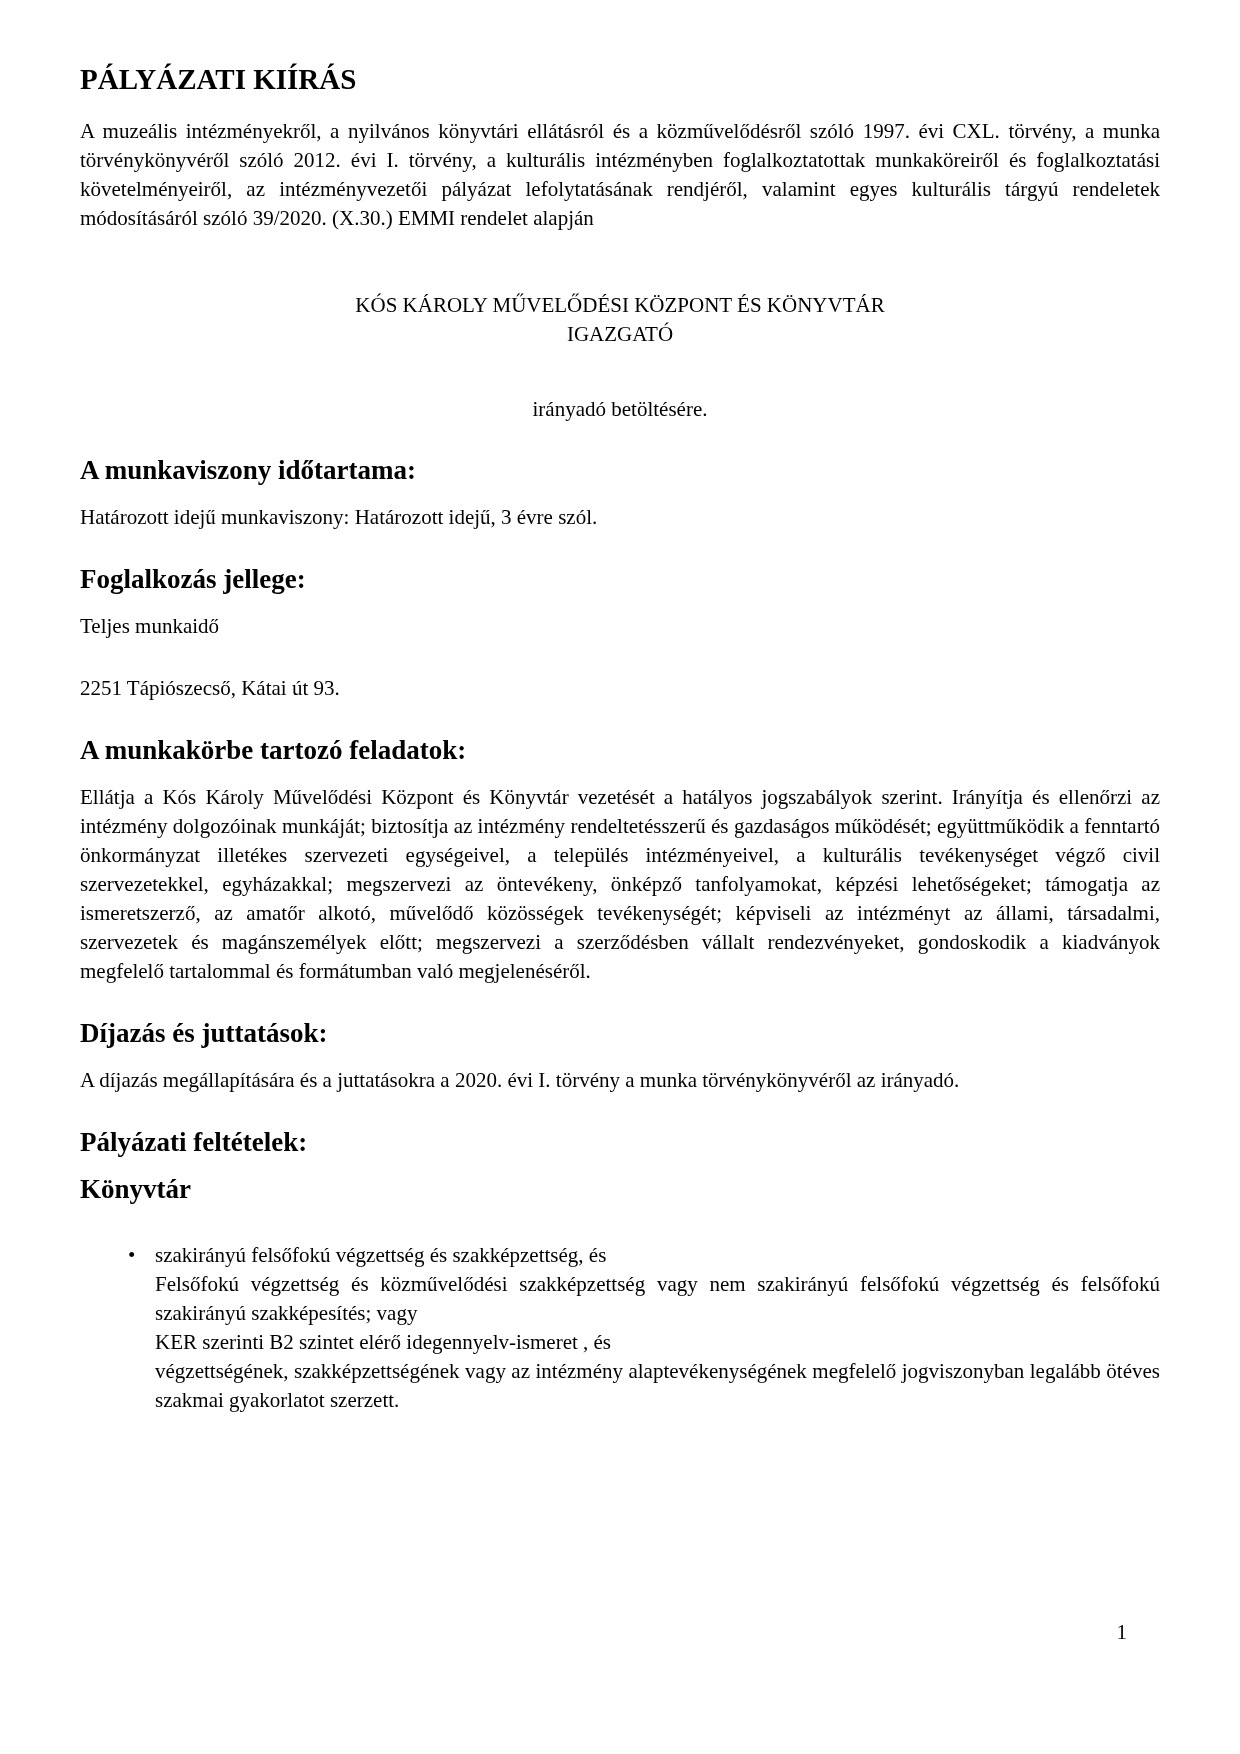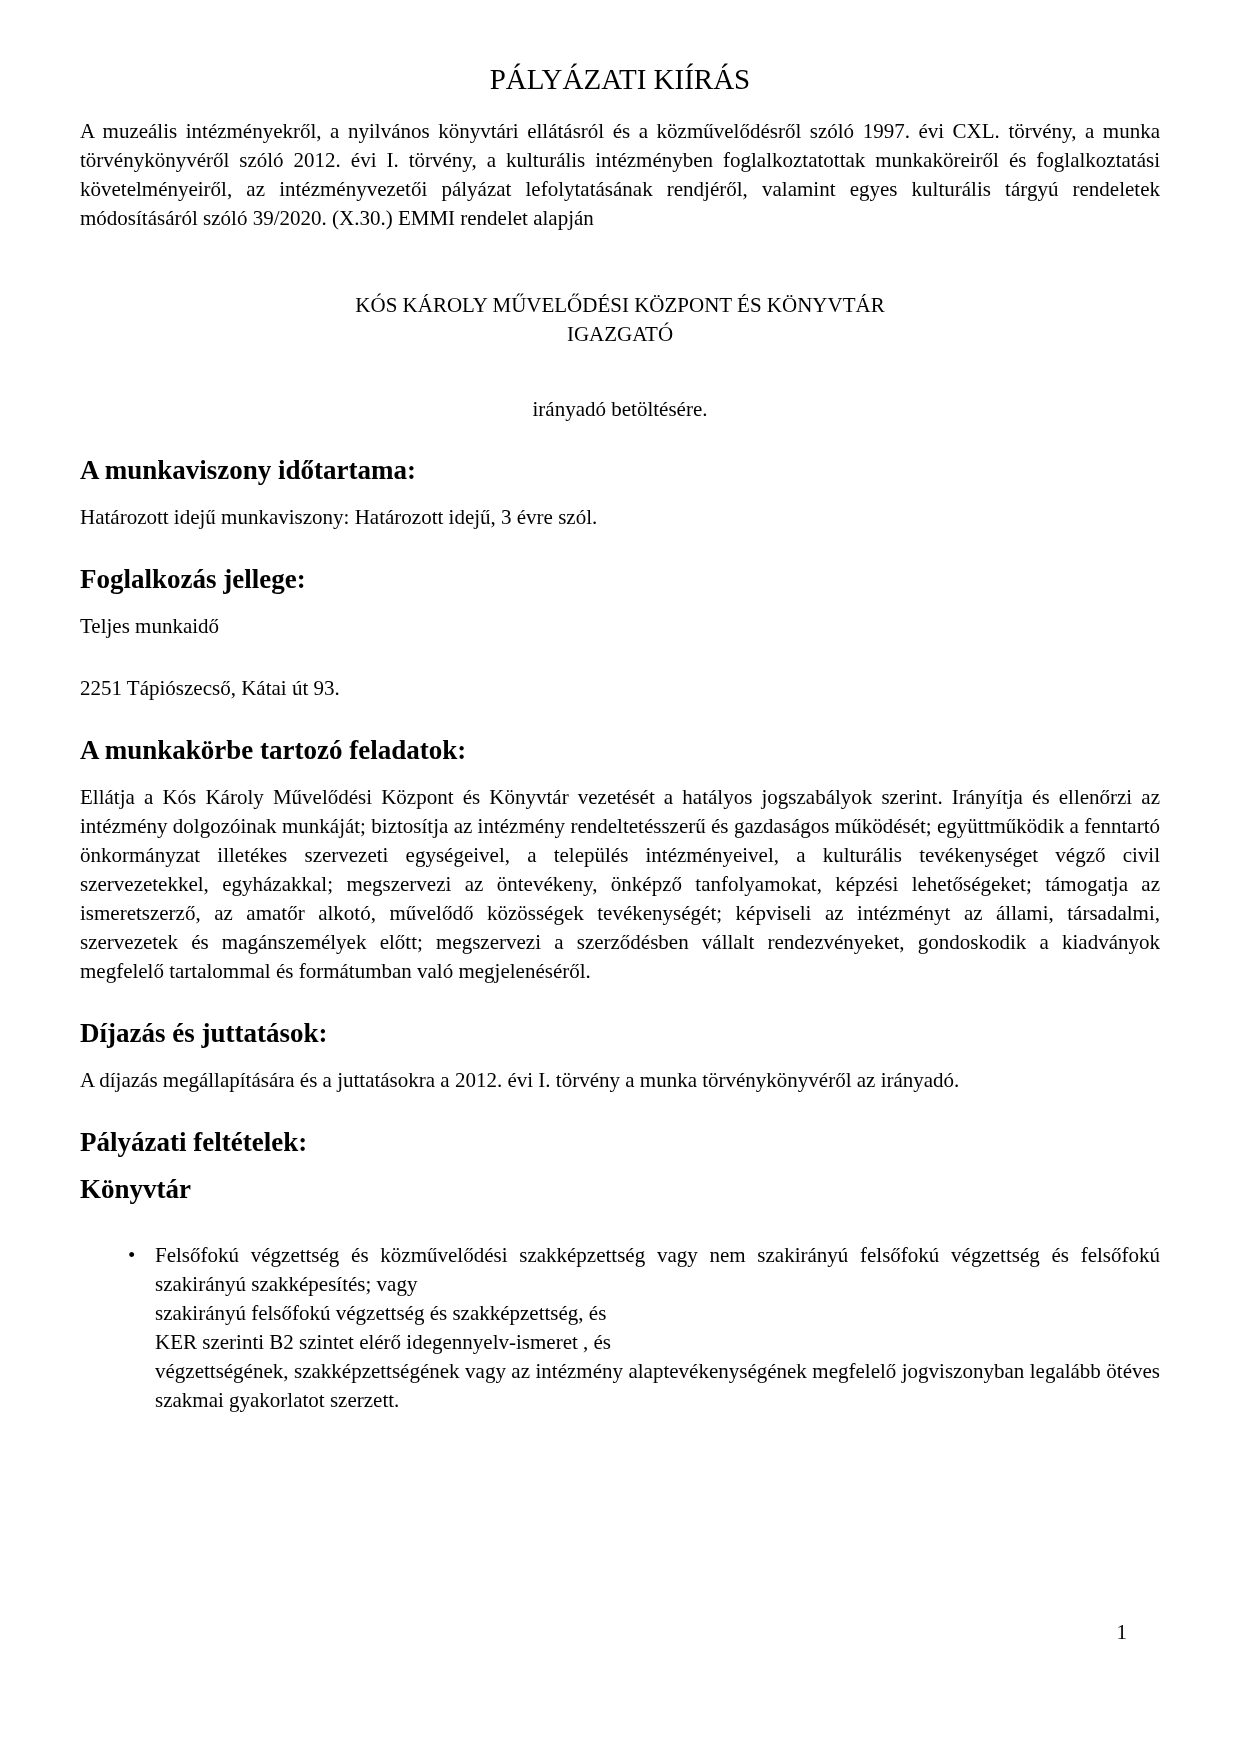--- a/index.html
+++ b/index.html
@@ -14,22 +14,21 @@
     box-sizing: border-box;
     background: #ffffff;
     color: #000000;
     font-family: "Liberation Serif", "DejaVu Serif", serif;
     font-size: 21px;
     line-height: 29px;
     padding: 62px 80px 0 80px;
     overflow: hidden;
   }
   .doc-title {
-    text-align: center;
-    font-weight: normal;
+    font-weight: bold;
     font-size: 29px;
     line-height: 35px;
     margin: 0 0 20px 0;
   }
   p, h2, div.line { margin: 0; }
   .justify {
     text-align: justify;
     text-align-last: left;
   }
   .intro { margin-bottom: 58px; }
@@ -88,31 +87,31 @@
 
   <h2 class="sec-heading">Foglalkozás jellege:</h2>
   <p class="sec-body">Teljes munkaidő</p>
 
   <p class="sec-body">2251 Tápiószecső, Kátai út 93.</p>
 
   <h2 class="sec-heading">A munkakörbe tartozó feladatok:</h2>
   <p class="sec-body justify">Ellátja a Kós Károly Művelődési Központ és Könyvtár vezetését a hatályos jogszabályok szerint. Irányítja és ellenőrzi az intézmény dolgozóinak munkáját; biztosítja az intézmény rendeltetésszerű és gazdaságos működését; együttműködik a fenntartó önkormányzat illetékes szervezeti egységeivel, a település intézményeivel, a kulturális tevékenységet végző civil szervezetekkel, egyházakkal; megszervezi az öntevékeny, önképző tanfolyamokat, képzési lehetőségeket; támogatja az ismeretszerző, az amatőr alkotó, művelődő közösségek tevékenységét; képviseli az intézményt az állami, társadalmi, szervezetek és magánszemélyek előtt; megszervezi a szerződésben vállalt rendezvényeket, gondoskodik a kiadványok megfelelő tartalommal és formátumban való megjelenéséről.</p>
 
   <h2 class="sec-heading">Díjazás és juttatások:</h2>
-  <p class="sec-body">A díjazás megállapítására és a juttatásokra a 2012. évi I. törvény a munka törvénykönyvéről az irányadó.</p>
+  <p class="sec-body">A díjazás megállapítására és a juttatásokra a 2020. évi I. törvény a munka törvénykönyvéről az irányadó.</p>
 
   <h2 class="sec-heading tight">Pályázati feltételek:</h2>
 
   <h2 class="sec-heading pre-list">Könyvtár</h2>
 
   <ul class="req-list">
     <li>
       <span class="bullet-marker">•</span>
+      <div class="line">szakirányú felsőfokú végzettség és szakképzettség, és</div>
       <div class="line justify">Felsőfokú végzettség és közművelődési szakképzettség vagy nem szakirányú felsőfokú végzettség és felsőfokú szakirányú szakképesítés; vagy</div>
-      <div class="line">szakirányú felsőfokú végzettség és szakképzettség, és</div>
       <div class="line">KER szerinti B2 szintet elérő idegennyelv-ismeret , és</div>
       <div class="line justify">végzettségének, szakképzettségének vagy az intézmény alaptevékenységének megfelelő jogviszonyban legalább ötéves szakmai gyakorlatot szerzett.</div>
     </li>
   </ul>
 
   <div class="page-number">1</div>
 
 </div>
 
 </body></html>

